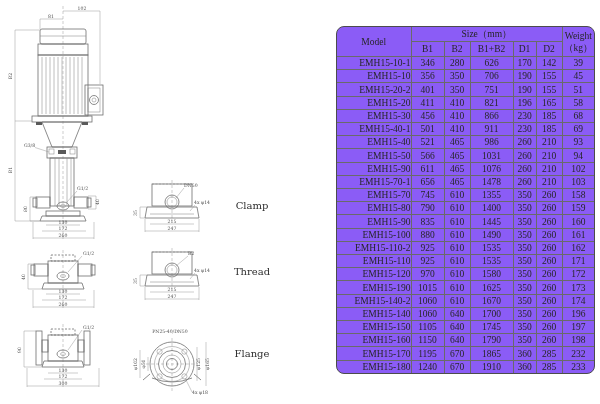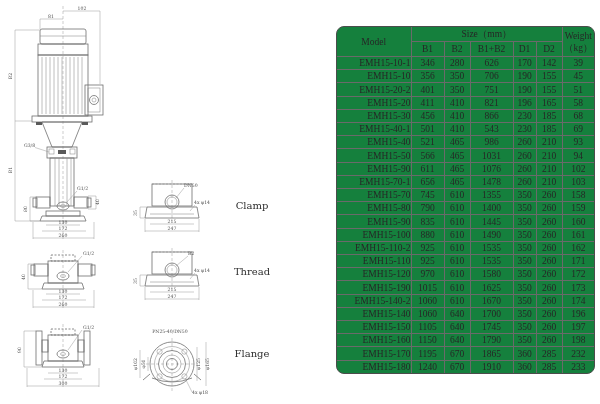--- a/index.html
+++ b/index.html
@@ -11,21 +11,21 @@
   svg .thin{stroke:#8a8a8a;fill:none;stroke-width:0.55;}
   svg .dim{stroke:#9a9a9a;fill:none;stroke-width:0.5;}
   svg .dash{stroke-dasharray:3,2;}
   svg .dash2{stroke-dasharray:2,1.5;}
   svg .fill{fill:#5a5a5a;stroke:none;}
   svg text{font-family:"DejaVu Serif", serif;fill:#4d4d4d;}
   .t4{font-size:4.6px;}
   .title{font-size:10px;fill:#2e2e2e;}
   
   .tablewrap{position:absolute;left:336px;top:26px;width:257px;height:346px;
-             border:1.2px solid #4c4c4c;border-radius:8px;overflow:hidden;background:#15803d;}
+             border:1.2px solid #4c4c4c;border-radius:8px;overflow:hidden;background:#8b5cf6;}
   table{width:100%;height:100%;border-collapse:collapse;table-layout:fixed;
         font-size:9.5px;color:#262626;}
   th,td{border:0.8px solid #6a6a6a;padding:0;text-align:center;font-weight:normal;
         white-space:nowrap;overflow:hidden;line-height:12px;}
   th{height:14px;}
   .model-col{text-align:right;padding-left:5px;}
   tr > :first-child{border-left:none;}
   tr > :last-child{border-right:none;}
   thead tr:first-child th{border-top:none;}
   tbody tr:last-child td{border-bottom:none;}
@@ -338,21 +338,21 @@
             <td>410</td>
             <td>866</td>
             <td>230</td>
             <td>185</td>
             <td>68</td>
           </tr>
           <tr>
             <td class="model-col">EMH15-40-1</td>
             <td>501</td>
             <td>410</td>
-            <td>543</td>
+            <td>911</td>
             <td>230</td>
             <td>185</td>
             <td>69</td>
           </tr>
           <tr>
             <td class="model-col">EMH15-40</td>
             <td>521</td>
             <td>465</td>
             <td>986</td>
             <td>260</td>

